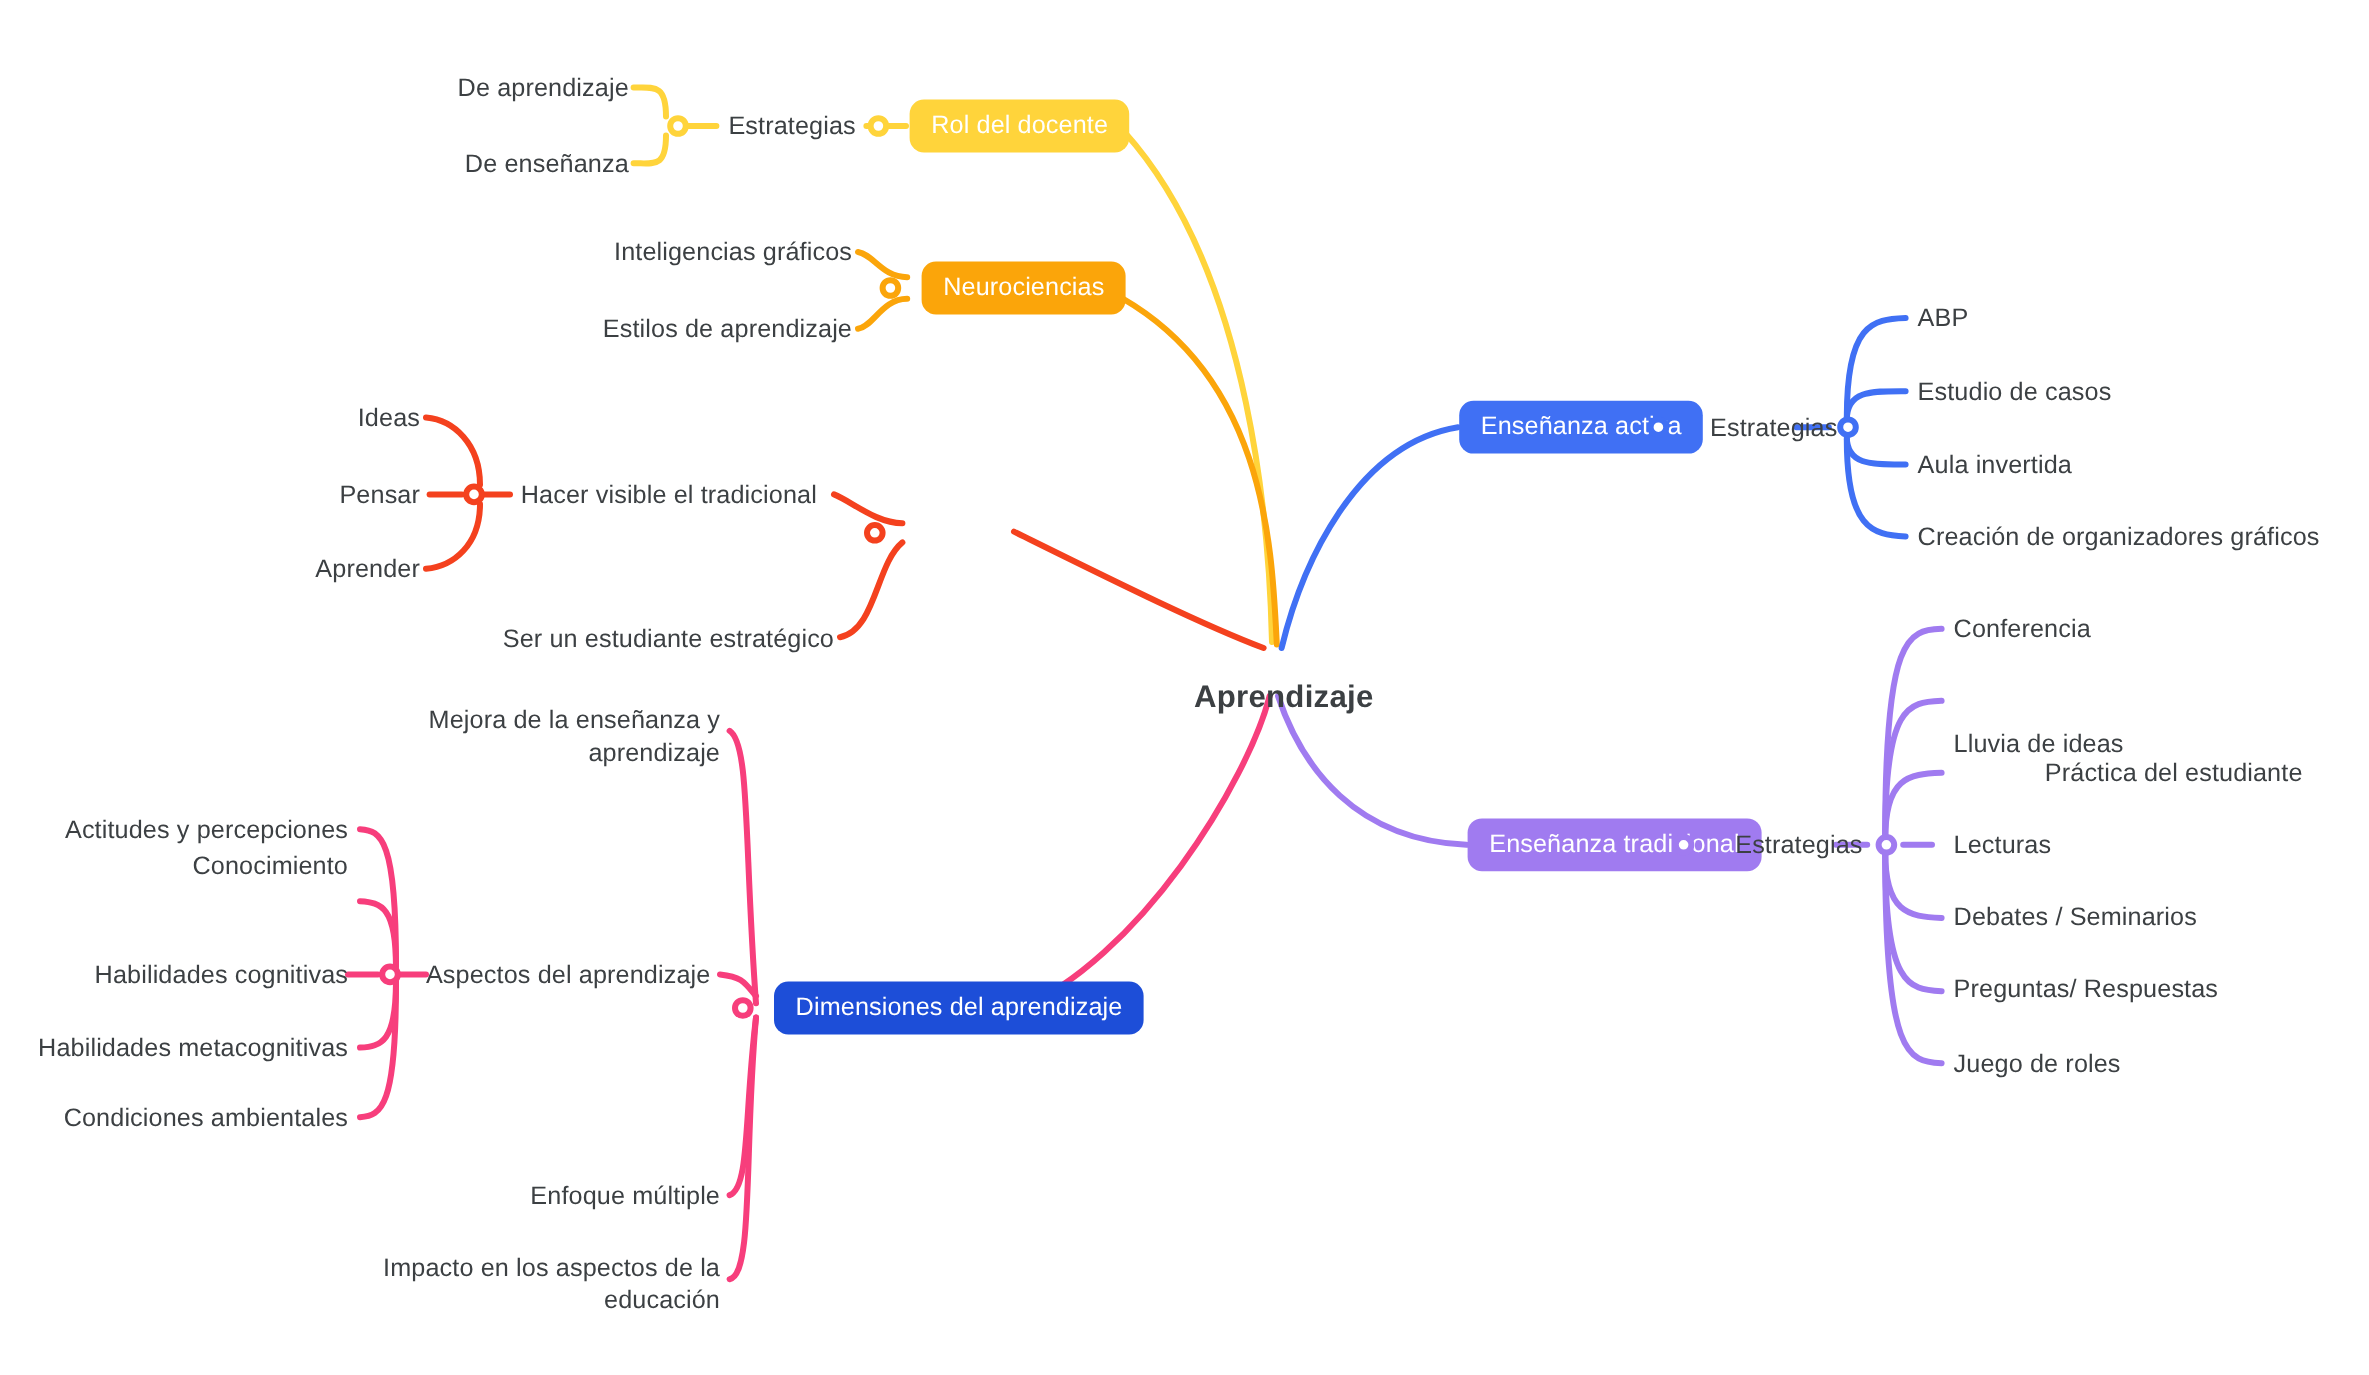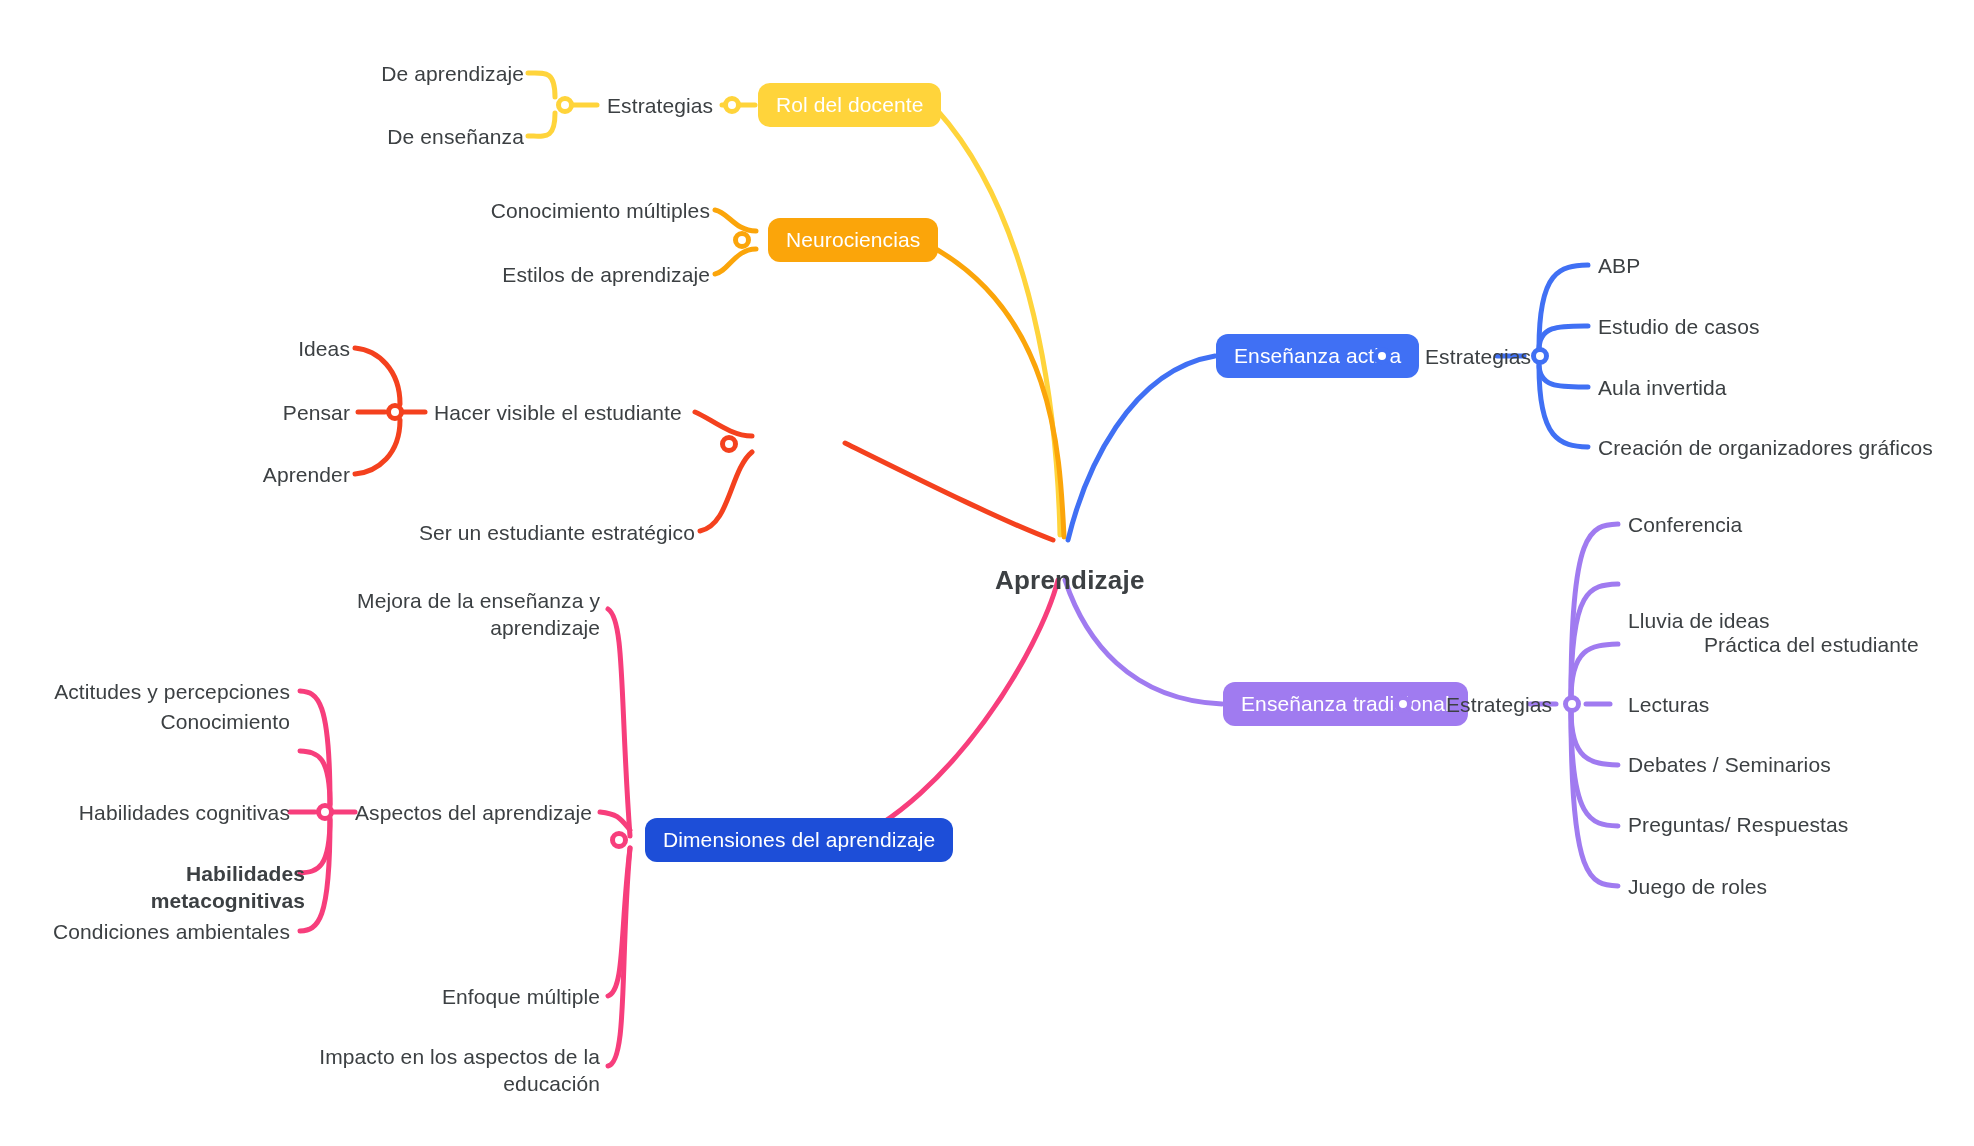--- a/index.html
+++ b/index.html
@@ -94,47 +94,47 @@
 
   <div class="lbl l" style="left:607px;top:93px;">Estrategias</div>
   <div class="dot" style="left:556px;top:96px;width:18px;height:18px;border:5px solid #FFD43B;"></div>
 
   <div class="lbl r" style="left:304px;top:61px;width:220px;">De aprendizaje</div>
   <div class="lbl r" style="left:304px;top:124px;width:220px;">De enseñanza</div>
 
   <div class="node" style="left:768px;top:218px;background:#FBA50A;">Neurociencias</div>
   <div class="dot" style="left:733px;top:231px;width:18px;height:18px;border:5px solid #FBA50A;"></div>
 
-  <div class="lbl r" style="left:440px;top:198px;width:270px;">Conocimiento múltiples</div>
+  <div class="lbl r" style="left:440px;top:198px;width:270px;">Inteligencias gráficos</div>
   <div class="lbl r" style="left:440px;top:262px;width:270px;">Estilos de aprendizaje</div>
 
   <div class="dot" style="left:720px;top:435px;width:18px;height:18px;border:5px solid #F4411E;"></div>
 
-  <div class="lbl l" style="left:434px;top:400px;">Hacer visible el estudiante</div>
+  <div class="lbl l" style="left:434px;top:400px;">Hacer visible el tradicional</div>
   <div class="dot" style="left:386px;top:403px;width:18px;height:18px;border:5px solid #F4411E;"></div>
 
   <div class="lbl r" style="left:180px;top:336px;width:170px;">Ideas</div>
   <div class="lbl r" style="left:180px;top:400px;width:170px;">Pensar</div>
   <div class="lbl r" style="left:180px;top:462px;width:170px;">Aprender</div>
 
   <div class="lbl r" style="left:370px;top:520px;width:325px;">Ser un estudiante estratégico</div>
 
   <div class="node" style="left:645px;top:818px;background:#1d4ed8;">Dimensiones del aprendizaje</div>
   <div class="dot" style="left:610px;top:831px;width:18px;height:18px;border:5px solid #F73E7C;"></div>
 
   <div class="lbl r" style="left:330px;top:588px;width:270px;">Mejora de la enseñanza y
 aprendizaje</div>
 
   <div class="lbl r" style="left:340px;top:800px;width:252px;">Aspectos del aprendizaje</div>
   <div class="dot" style="left:316px;top:803px;width:18px;height:18px;border:5px solid #F73E7C;"></div>
 
   <div class="lbl r" style="left:20px;top:679px;width:270px;">Actitudes y percepciones</div>
   <div class="lbl r" style="left:20px;top:709px;width:270px;">Conocimiento</div>
   <div class="lbl r" style="left:20px;top:800px;width:270px;">Habilidades cognitivas</div>
-  <div class="lbl r" style="left:35px;top:861px;width:270px;font-weight:bold;">Habilidades metacognitivas</div>
+  <div class="lbl r" style="left:20px;top:861px;width:270px;">Habilidades metacognitivas</div>
   <div class="lbl r" style="left:20px;top:919px;width:270px;">Condiciones ambientales</div>
 
   <div class="lbl r" style="left:350px;top:984px;width:250px;">Enfoque múltiple</div>
   <div class="lbl r" style="left:310px;top:1044px;width:290px;">Impacto en los aspectos de la
 educación</div>
 
   <div class="node" style="left:1216px;top:334px;background:#4070F4;">Enseñanza activa</div>
   <div class="dot" style="left:1373px;top:347px;width:18px;height:18px;border:5px solid #4070F4;"></div>
 
   <div class="lbl l" style="left:1425px;top:344px;">Estrategias</div>

